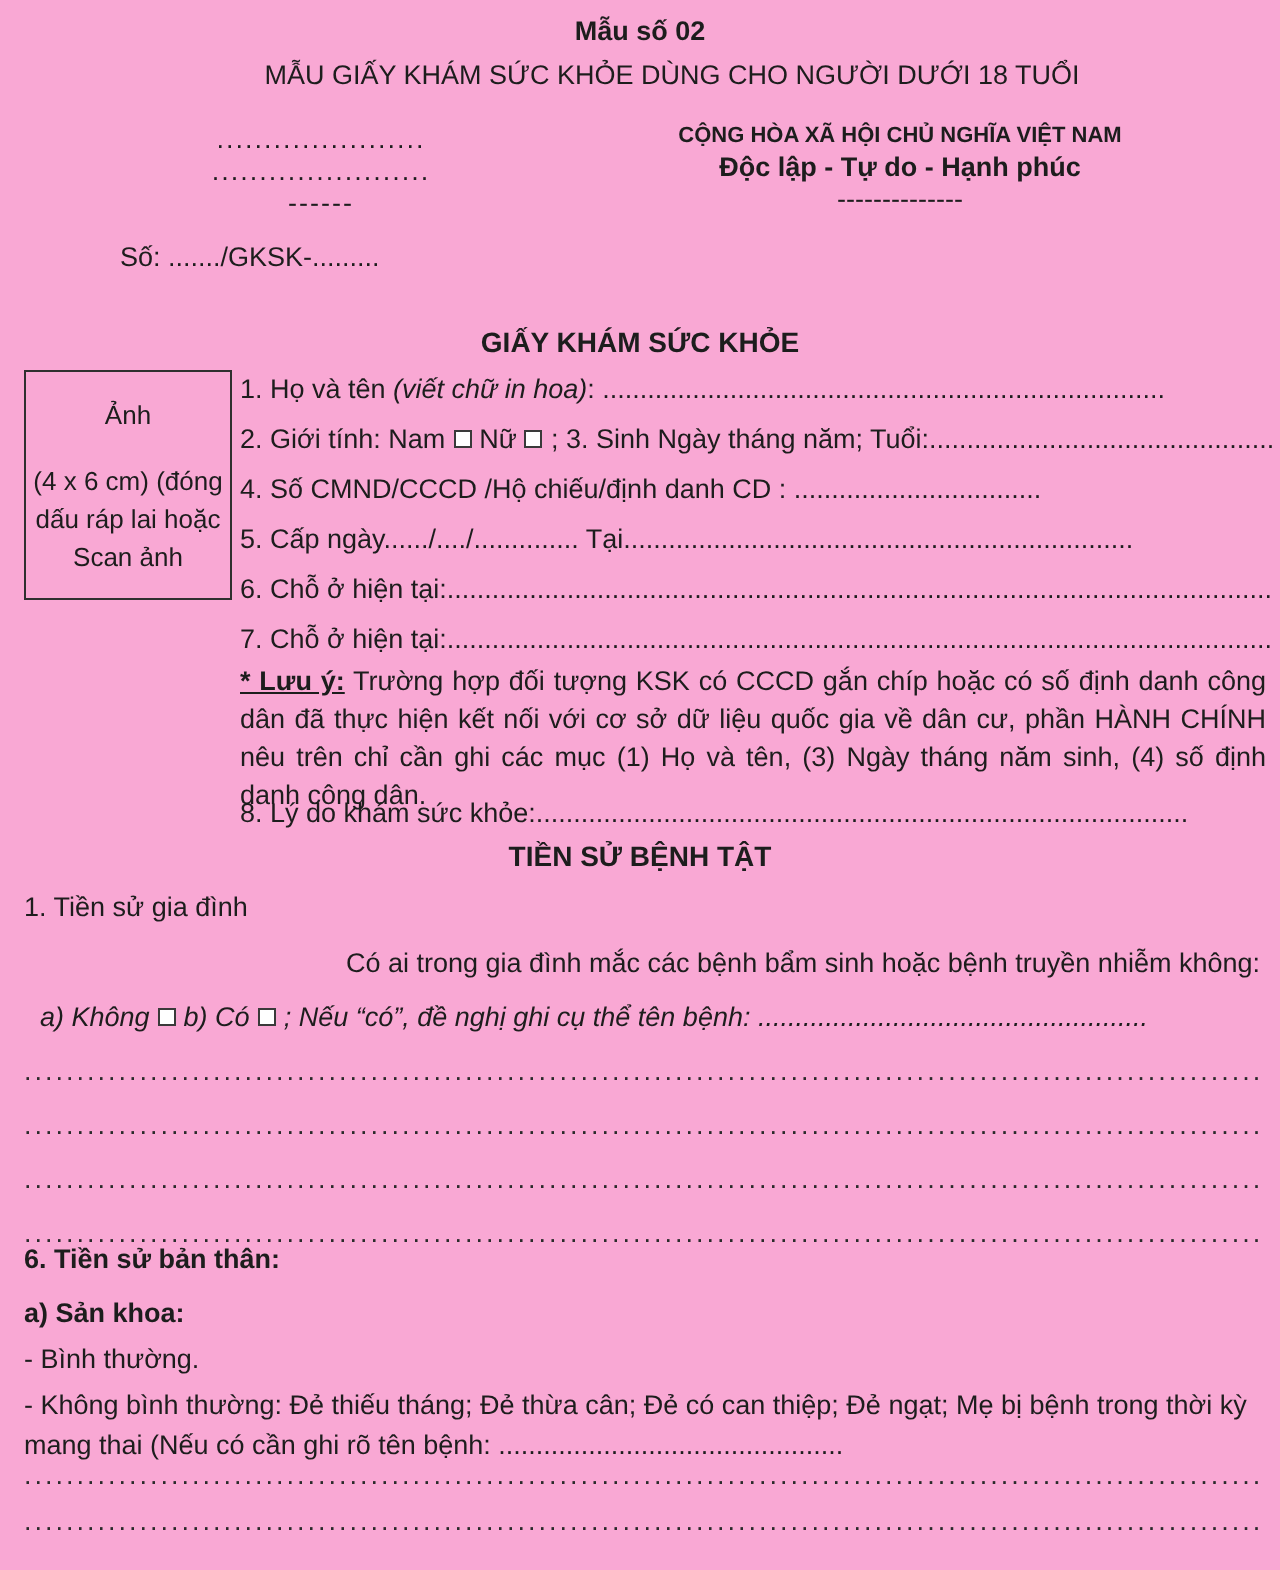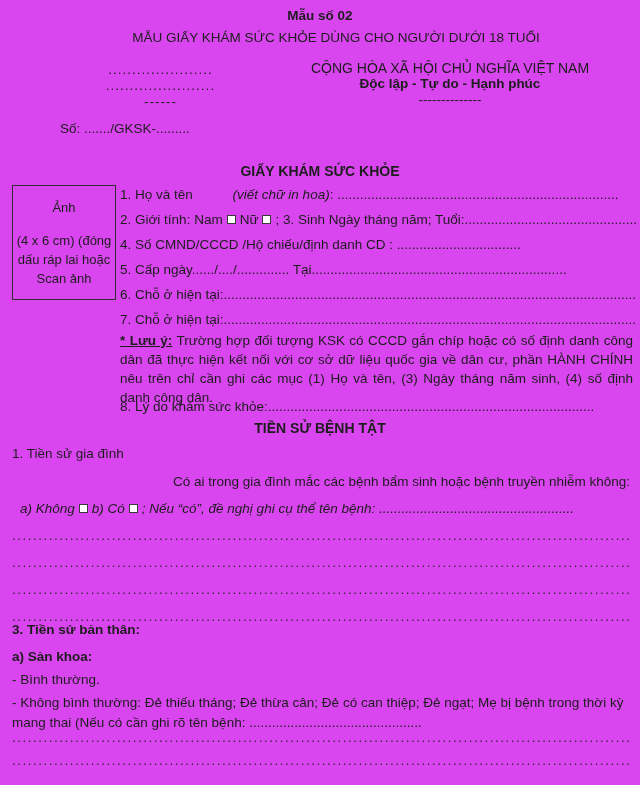--- a/index.html
+++ b/index.html
@@ -1,34 +1,34 @@
 <!DOCTYPE html>
 <html><head>
 <meta charset="utf-8">
 <style>
   html, body { margin: 0; padding: 0; background: #ffffff; }
   .page {
     position: relative;
     width: 640px;
     height: 785px;
     overflow: hidden;
-    background: #d946ef;
+    background: #f9a8d4;
     color: #1d1d1d;
     font-family: "Liberation Sans", sans-serif;
     font-size: 13.5px;
     line-height: 1.25;
   }
   .abs { position: absolute; }
   .center { text-align: center; }
-  .italic { font-style: italic; margin-left: 36px; }
+  .italic { font-style: italic; }
   .form-no      { top: 8px;  left: 0; width: 100%; font-weight: bold; }
   .form-title   { top: 30px; left: 0; width: 100%; padding-left: 16px; }
   .head-left    { top: 62px; left: 78px; width: 165px; text-align: center; line-height: 16px; letter-spacing: 1px; }
   .head-right   { top: 60px; left: 280px; width: 340px; text-align: center; line-height: 16px; }
-  .head-right .motto1 { font-weight: normal; font-size: 14px; }
+  .head-right .motto1 { font-weight: bold; font-size: 11px; }
   .head-right .motto2 { font-weight: bold; }
   .so-line      { top: 121px; left: 60px; }
   .doc-title    { top: 163px; left: 0; width: 100%; font-weight: bold; font-size: 14px; }
   .photo-box {
     top: 185px; left: 12px; width: 104px; height: 115px;
     border: 1.5px solid #2f2f2f;
     display: flex; flex-direction: column; justify-content: center;
     text-align: center; font-size: 13px; line-height: 19px;
     padding: 0 2px; box-sizing: border-box;
   }
@@ -115,21 +115,21 @@
 
   <div class="abs s1-a">
     <span>a) Không</span><span class="cb"></span><span>b) Có</span><span class="cb"></span><span>; Nếu “có”, đề nghị ghi cụ thể tên bệnh: ....................................................</span>
   </div>
 
   <div class="abs dotline dl1">....................................................................................................................................................................................................</div>
   <div class="abs dotline dl2">....................................................................................................................................................................................................</div>
   <div class="abs dotline dl3">....................................................................................................................................................................................................</div>
   <div class="abs dotline dl4">....................................................................................................................................................................................................</div>
 
-  <div class="abs s2-title">3. Tiền sử bản thân:</div>
+  <div class="abs s2-title">6. Tiền sử bản thân:</div>
   <div class="abs s2a-title">a) Sản khoa:</div>
   <div class="abs s2-normal">- Bình thường.</div>
   <div class="abs s2-abnormal">- Không bình thường: Đẻ thiếu tháng; Đẻ thừa cân; Đẻ có can thiệp; Đẻ ngạt; Mẹ bị bệnh trong thời kỳ mang thai (Nếu có cần ghi rõ tên bệnh: ..............................................</div>
 
   <div class="abs dotline dl5">....................................................................................................................................................................................................</div>
   <div class="abs dotline dl6">....................................................................................................................................................................................................</div>
   <div class="abs dotline dl7">....................................................................................................................................................................................................</div>
 
 </div>
 

